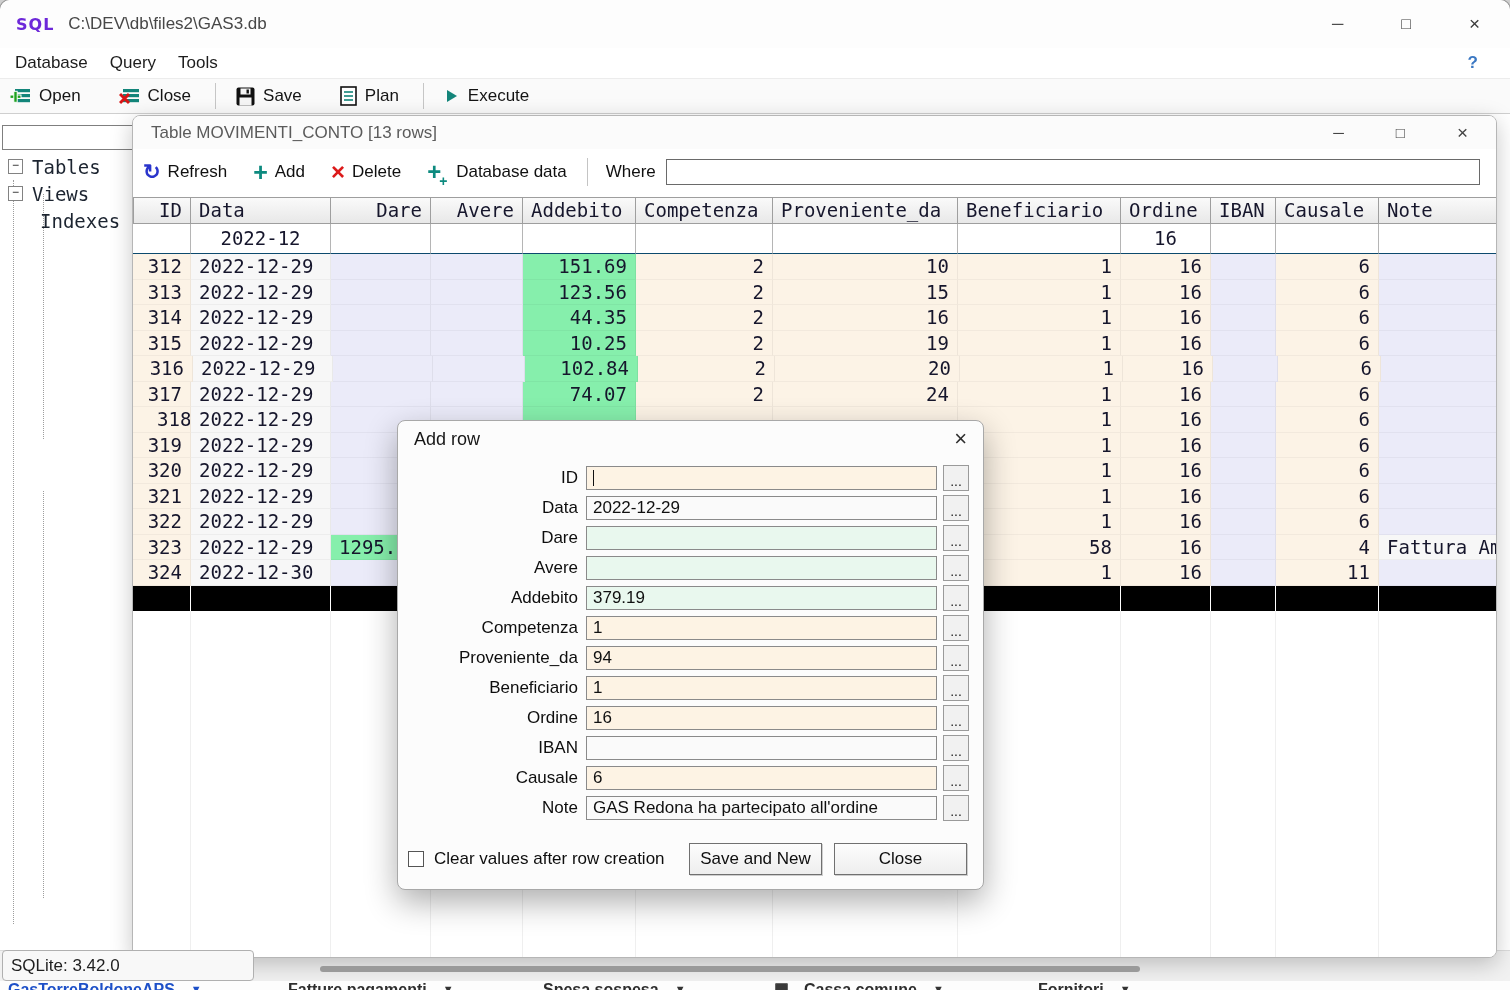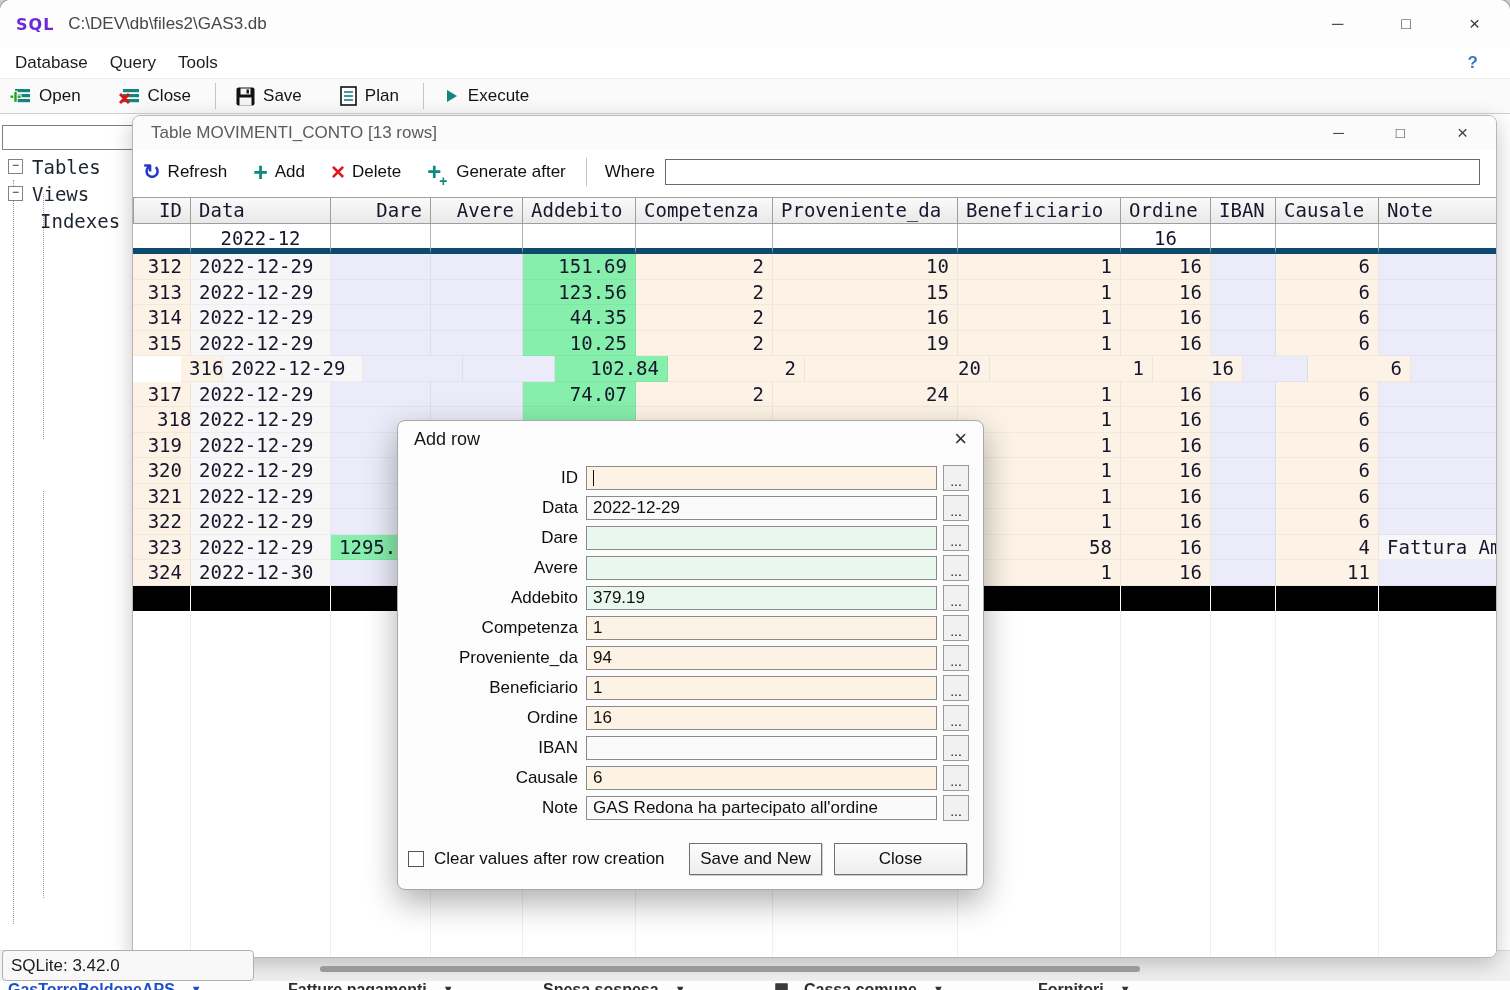--- a/index.html
+++ b/index.html
@@ -49,21 +49,21 @@
   .ico-gen{position:relative;color:#0d8a7f;font-size:24px;font-weight:bold;line-height:20px;width:22px;}
   .ico-gen i{position:absolute;font-style:normal;font-size:14px;left:12px;top:9px;}
   .where-label{margin-left:4px;}
   .where-input{flex:1 1 auto;height:26px;border:1px solid #6a6a6a;margin-left:10px;margin-right:6px;background:#fff;font-size:16px;box-sizing:border-box;}
   
   .grid{flex:1;display:flex;flex-direction:column;overflow:hidden;font-family:"DejaVu Sans Mono",monospace;font-size:19px;color:#16162c;margin-top:2px;}
   .g-row{display:flex;flex:0 0 auto;}
   .g-cell{box-sizing:border-box;padding:0 8px;overflow:hidden;white-space:nowrap;flex:0 0 auto;}
   .g-h{height:27px;line-height:25px;background:linear-gradient(#fafafa,#e8e8e8);border:1px solid #9e9e9e;border-left:none;}
   .g-h:first-child{border-left:1px solid #9e9e9e;}
-  .g-f{height:30px;line-height:29px;background:#fff;border-right:1px solid #b5b5b5;border-bottom:6px solid #0c4a6e;text-align:center;}
+  .g-f{height:30px;line-height:29px;background:#fff;border-right:1px solid #b5b5b5;border-bottom:1px solid #0c4a6e;text-align:center;}
   .g-d{height:25.5px;line-height:25px;border-right:1px solid rgba(0,0,0,0.05);border-bottom:1px solid rgba(0,0,0,0.04);}
   .c-int{background:#fcf3e6;}
   .c-float{background:#86efac;}
   .c-null{background:#ebebf9;}
   .c-date{background:#f7f7f7;}
   .c-text{background:#f7f7f7;}
   .c-black{background:#000;border-right:1px solid #fff;height:25px;}
   .g-black{flex:0 0 25px;}
   .g-fill{flex:1 1 auto;}
   .c-fill{border-right:1px solid #efefef;height:100%;background:#fff;}
@@ -232,21 +232,21 @@
         <div class="ct-btn">
           <span class="ico-add">+</span>
           <span>Add</span>
         </div>
         <div class="ct-btn">
           <span class="ico-del">×</span>
           <span>Delete</span>
         </div>
         <div class="ct-btn">
           <span class="ico-gen">+<i>+</i></span>
-          <span>Generate after</span>
+          <span>Database data</span>
         </div>
         <div class="ct-sep"></div>
         <span class="where-label">Where</span>
         <input class="where-input" value="" style="">
       </div>
     <div class="grid" id="grid">
         <div class="g-row">
           <div class="g-cell g-h" style="width: 58px; text-align: right;">ID</div>
           <div class="g-cell g-h" style="width: 140px; text-align: left;">Data</div>
           <div class="g-cell g-h" style="width: 100px; text-align: right;">Dare</div>
@@ -324,21 +324,21 @@
           <div class="g-cell g-d c-float" style="width: 113px; text-align: right;">10.25</div>
           <div class="g-cell g-d c-int" style="width: 137px; text-align: right;">2</div>
           <div class="g-cell g-d c-int" style="width: 185px; text-align: right;">19</div>
           <div class="g-cell g-d c-int" style="width: 163px; text-align: right;">1</div>
           <div class="g-cell g-d c-int" style="width: 90px; text-align: right;">16</div>
           <div class="g-cell g-d c-null" style="width: 65px; text-align: left;"></div>
           <div class="g-cell g-d c-int" style="width: 103px; text-align: right;">6</div>
           <div class="g-cell g-d c-null" style="width: 119px; text-align: left;"></div>
         </div>
         <div class="g-row">
-          <div class="g-cell g-d c-int" style="width: 42px; text-align: right; margin-left: 48px;">316</div>
+          <div class="g-cell g-d c-int" style="width: 60px; text-align: right;">316</div>
           <div class="g-cell g-d c-date" style="width: 140px; text-align: left;">2022-12-29</div>
           <div class="g-cell g-d c-null" style="width: 100px; text-align: left;"></div>
           <div class="g-cell g-d c-null" style="width: 92px; text-align: right;"></div>
           <div class="g-cell g-d c-float" style="width: 113px; text-align: right;">102.84</div>
           <div class="g-cell g-d c-int" style="width: 137px; text-align: right;">2</div>
           <div class="g-cell g-d c-int" style="width: 185px; text-align: right;">20</div>
           <div class="g-cell g-d c-int" style="width: 163px; text-align: right;">1</div>
           <div class="g-cell g-d c-int" style="width: 90px; text-align: right;">16</div>
           <div class="g-cell g-d c-null" style="width: 65px; text-align: left;"></div>
           <div class="g-cell g-d c-int" style="width: 103px; text-align: right;">6</div>

